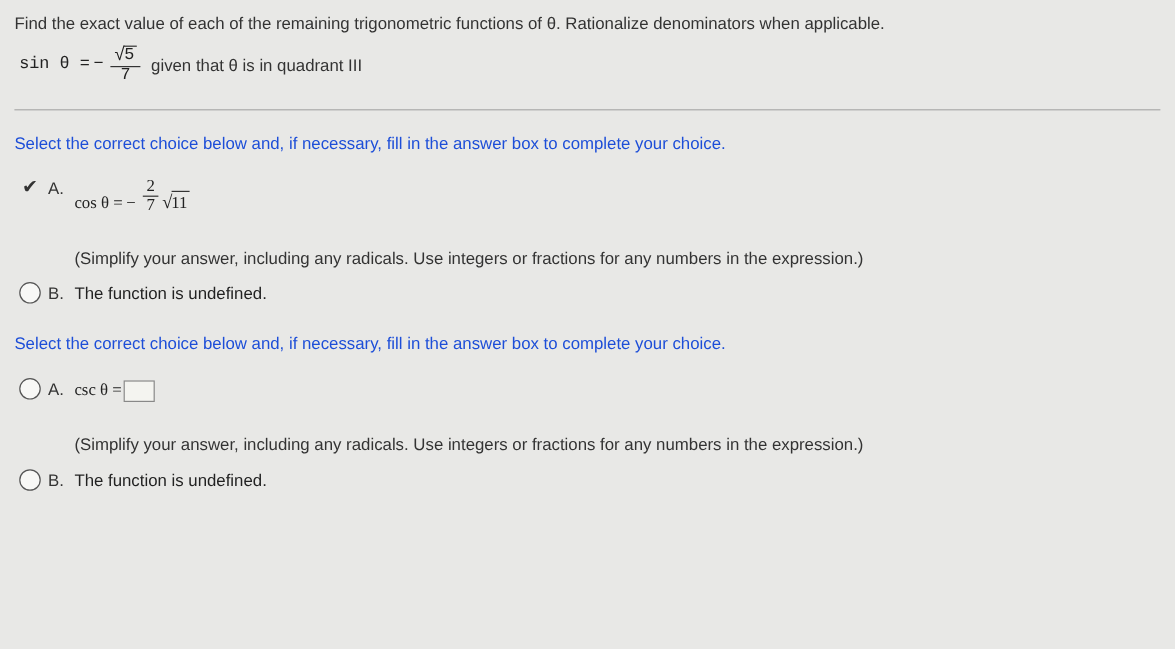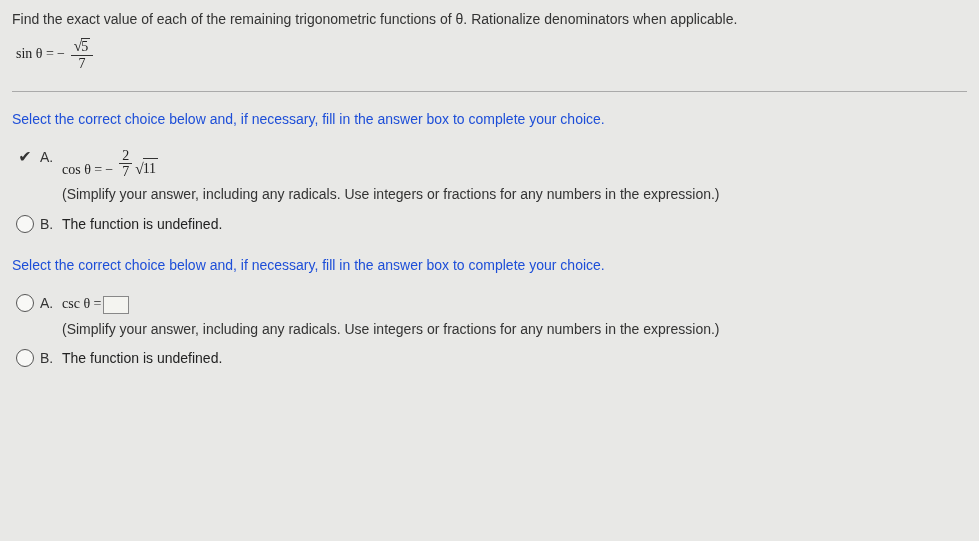--- a/index.html
+++ b/index.html
@@ -20,21 +20,21 @@
     .question-text {
       margin-bottom: 0;
       color: #333;
     }
     .equation-line {
       display: flex;
       align-items: center;
       margin: 8px 0 20px 4px;
     }
     .math {
-      font-family: Liberation Serif, serif;
+      font-family: Liberation Mono, monospace;
       display: inline-flex;
       align-items: center;
     }
     .frac {
       display: inline-flex;
       flex-direction: column;
       align-items: center;
       vertical-align: middle;
       margin: 0 3px;
       line-height: 1.1;
@@ -108,21 +108,21 @@
     }
     .answer-math {
       font-family: 'Times New Roman', serif;
       display: inline-flex;
       align-items: flex-end;
       margin-bottom: 6px;
     }
     .hint {
       font-size: 14px;
       color: #333;
-      margin-top: 0;
+      margin-top: 20px;
     }
     .answer-box {
       display: inline-block;
       width: 26px;
       height: 18px;
       border: 1px solid #888;
       background: #f4f4f0;
       vertical-align: middle;
       margin-left: 2px;
     }
@@ -142,20 +142,21 @@
     <span class="frac">
       <span class="num">
         <span class="sqrt">
           <span class="sqrt-sym">√</span>
           <span class="sqrt-content">5</span>
         </span>
       </span>
       <span class="den">7</span>
     </span>
   </span>
+  <span class="given-text">given that θ is in quadrant III</span>
 </div>
 
 <hr class="divider">
 
 <div class="choice-prompt">Select the correct choice below and, if necessary, fill in the answer box to complete your choice.</div>
 
 <div class="choice-row">
   <div class="choice-control">
     <span class="checkmark">✔</span>
   </div>

